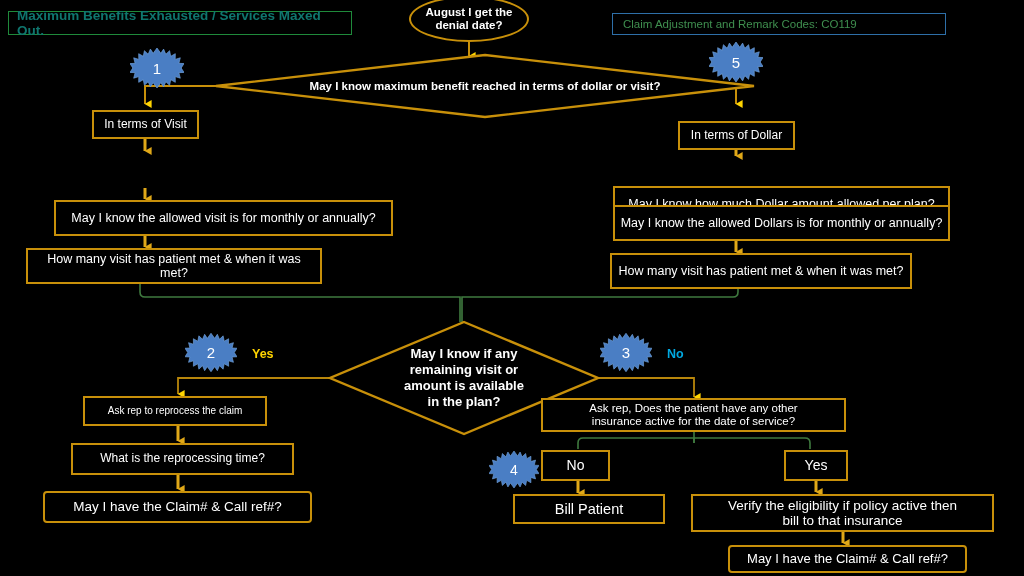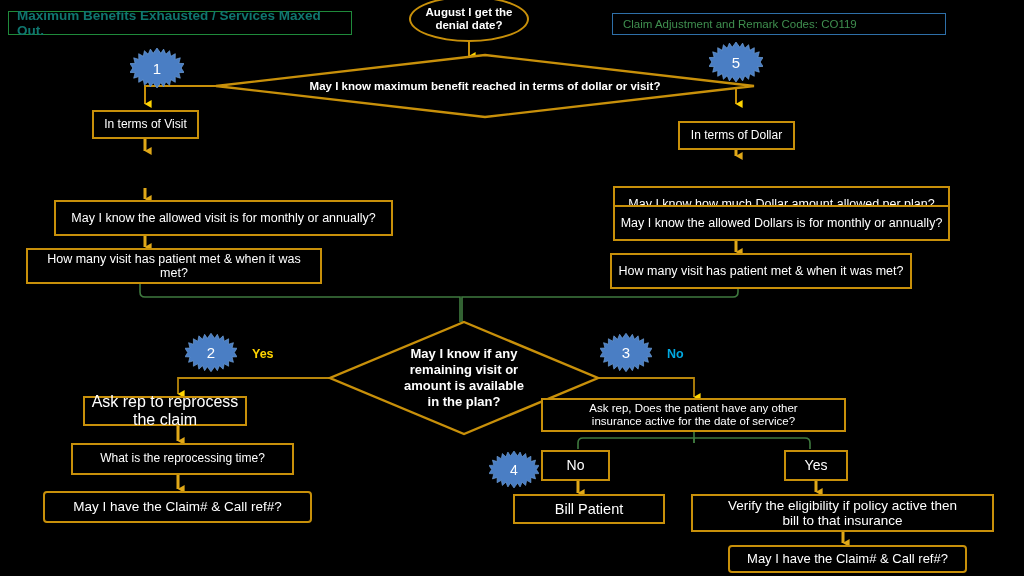--- a/index.html
+++ b/index.html
@@ -250,21 +250,21 @@
     </svg>
     <div class="diamond-label" style="font-size:13px; white-space:pre-line;">May I know if any
 remaining visit or
 amount is available
 in the plan?</div>
   </div>
 
   <div class="branch-label" style="left:252px; top:347px; color:#ffd400; font-size:12.5px;">Yes</div>
   <div class="branch-label" style="left:667px; top:347px; color:#00a8e0; font-size:12.5px;">No</div>
 
-  <div class="node" style="left:83px; top:396px; width:164px; height:30px; font-size:16px;">
+  <div class="node" style="left:83px; top:396px; width:184px; height:30px; font-size:10px;">
     <span>Ask rep to reprocess  the claim</span>
   </div>
   <div class="node" style="left:71px; top:443px; width:223px; height:32px; font-size:12px;">
     <span>What is the reprocessing time?</span>
   </div>
   <div class="node rounded" style="left:43px; top:491px; width:269px; height:32px; font-size:13.5px;">
     <span>May I have the Claim# &amp; Call ref#?</span>
   </div>
 
   <div class="node" style="left:541px; top:398px; width:305px; height:34px; font-size:11.5px; white-space:pre-line;">

